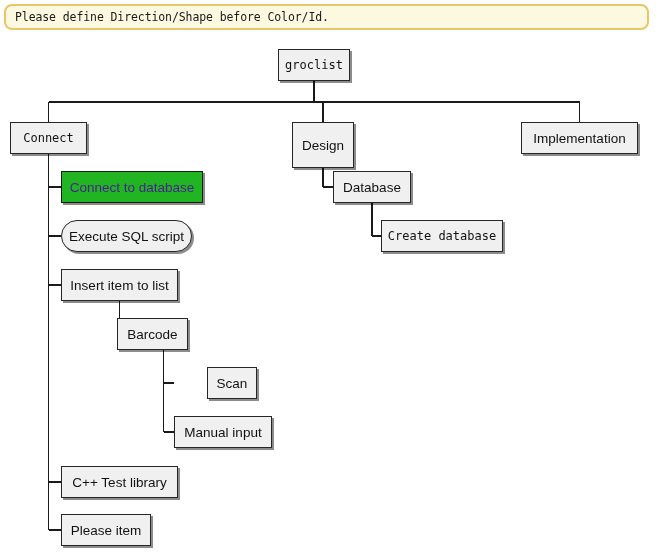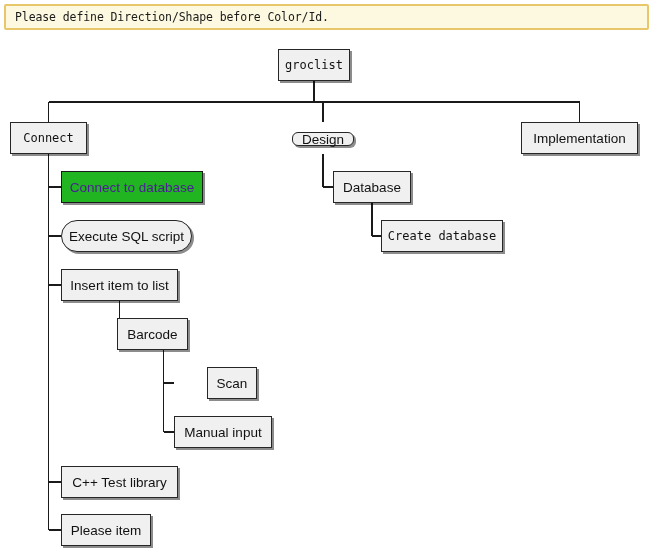--- a/index.html
+++ b/index.html
@@ -19,21 +19,21 @@
   
   #banner {
     position: absolute;
     left: 4px;
     top: 4px;
     width: 645px;
     height: 26px;
     box-sizing: border-box;
     background: #fdf8e0;
     border: 2px solid #e8c76a;
-    border-radius: 2px;
+    border-radius: 8px;
     display: flex;
     align-items: center;
     padding: 0 9px;
   }
   #banner-text {
     font-family: "DejaVu Sans Mono", monospace;
     font-size: 11.5px;
     color: #1a1a1a;
     white-space: nowrap;
     letter-spacing: -0.1px;
@@ -110,21 +110,21 @@
       <line x1="372" y1="236" x2="381" y2="236" stroke="#1a1a1a" stroke-width="1.4" shape-rendering="crispEdges"></line>
     </svg>
 
   <div id="nodes">
       <div class="node mono" style="left: 278px; top: 49px; width: 72px; height: 32px;">
         <span>groclist</span>
       </div>
       <div class="node mono" style="left: 10px; top: 122px; width: 77px; height: 32px;">
         <span>Connect</span>
       </div>
-      <div class="node sans" style="left: 292px; top: 132px; width: 62px; height: 14px; border-radius: 6px;">
+      <div class="node sans" style="left: 292px; top: 122px; width: 62px; height: 46px;">
         <span>Design</span>
       </div>
       <div class="node sans" style="left: 521px; top: 122px; width: 117px; height: 32px;">
         <span>Implementation</span>
       </div>
       <div class="node sans selected" style="left: 61px; top: 171px; width: 142px; height: 32px;">
         <span>Connect to database</span>
       </div>
       <div class="node sans" style="left: 61px; top: 220px; width: 131px; height: 32px; border-radius: 16px;">
         <span>Execute SQL script</span>

